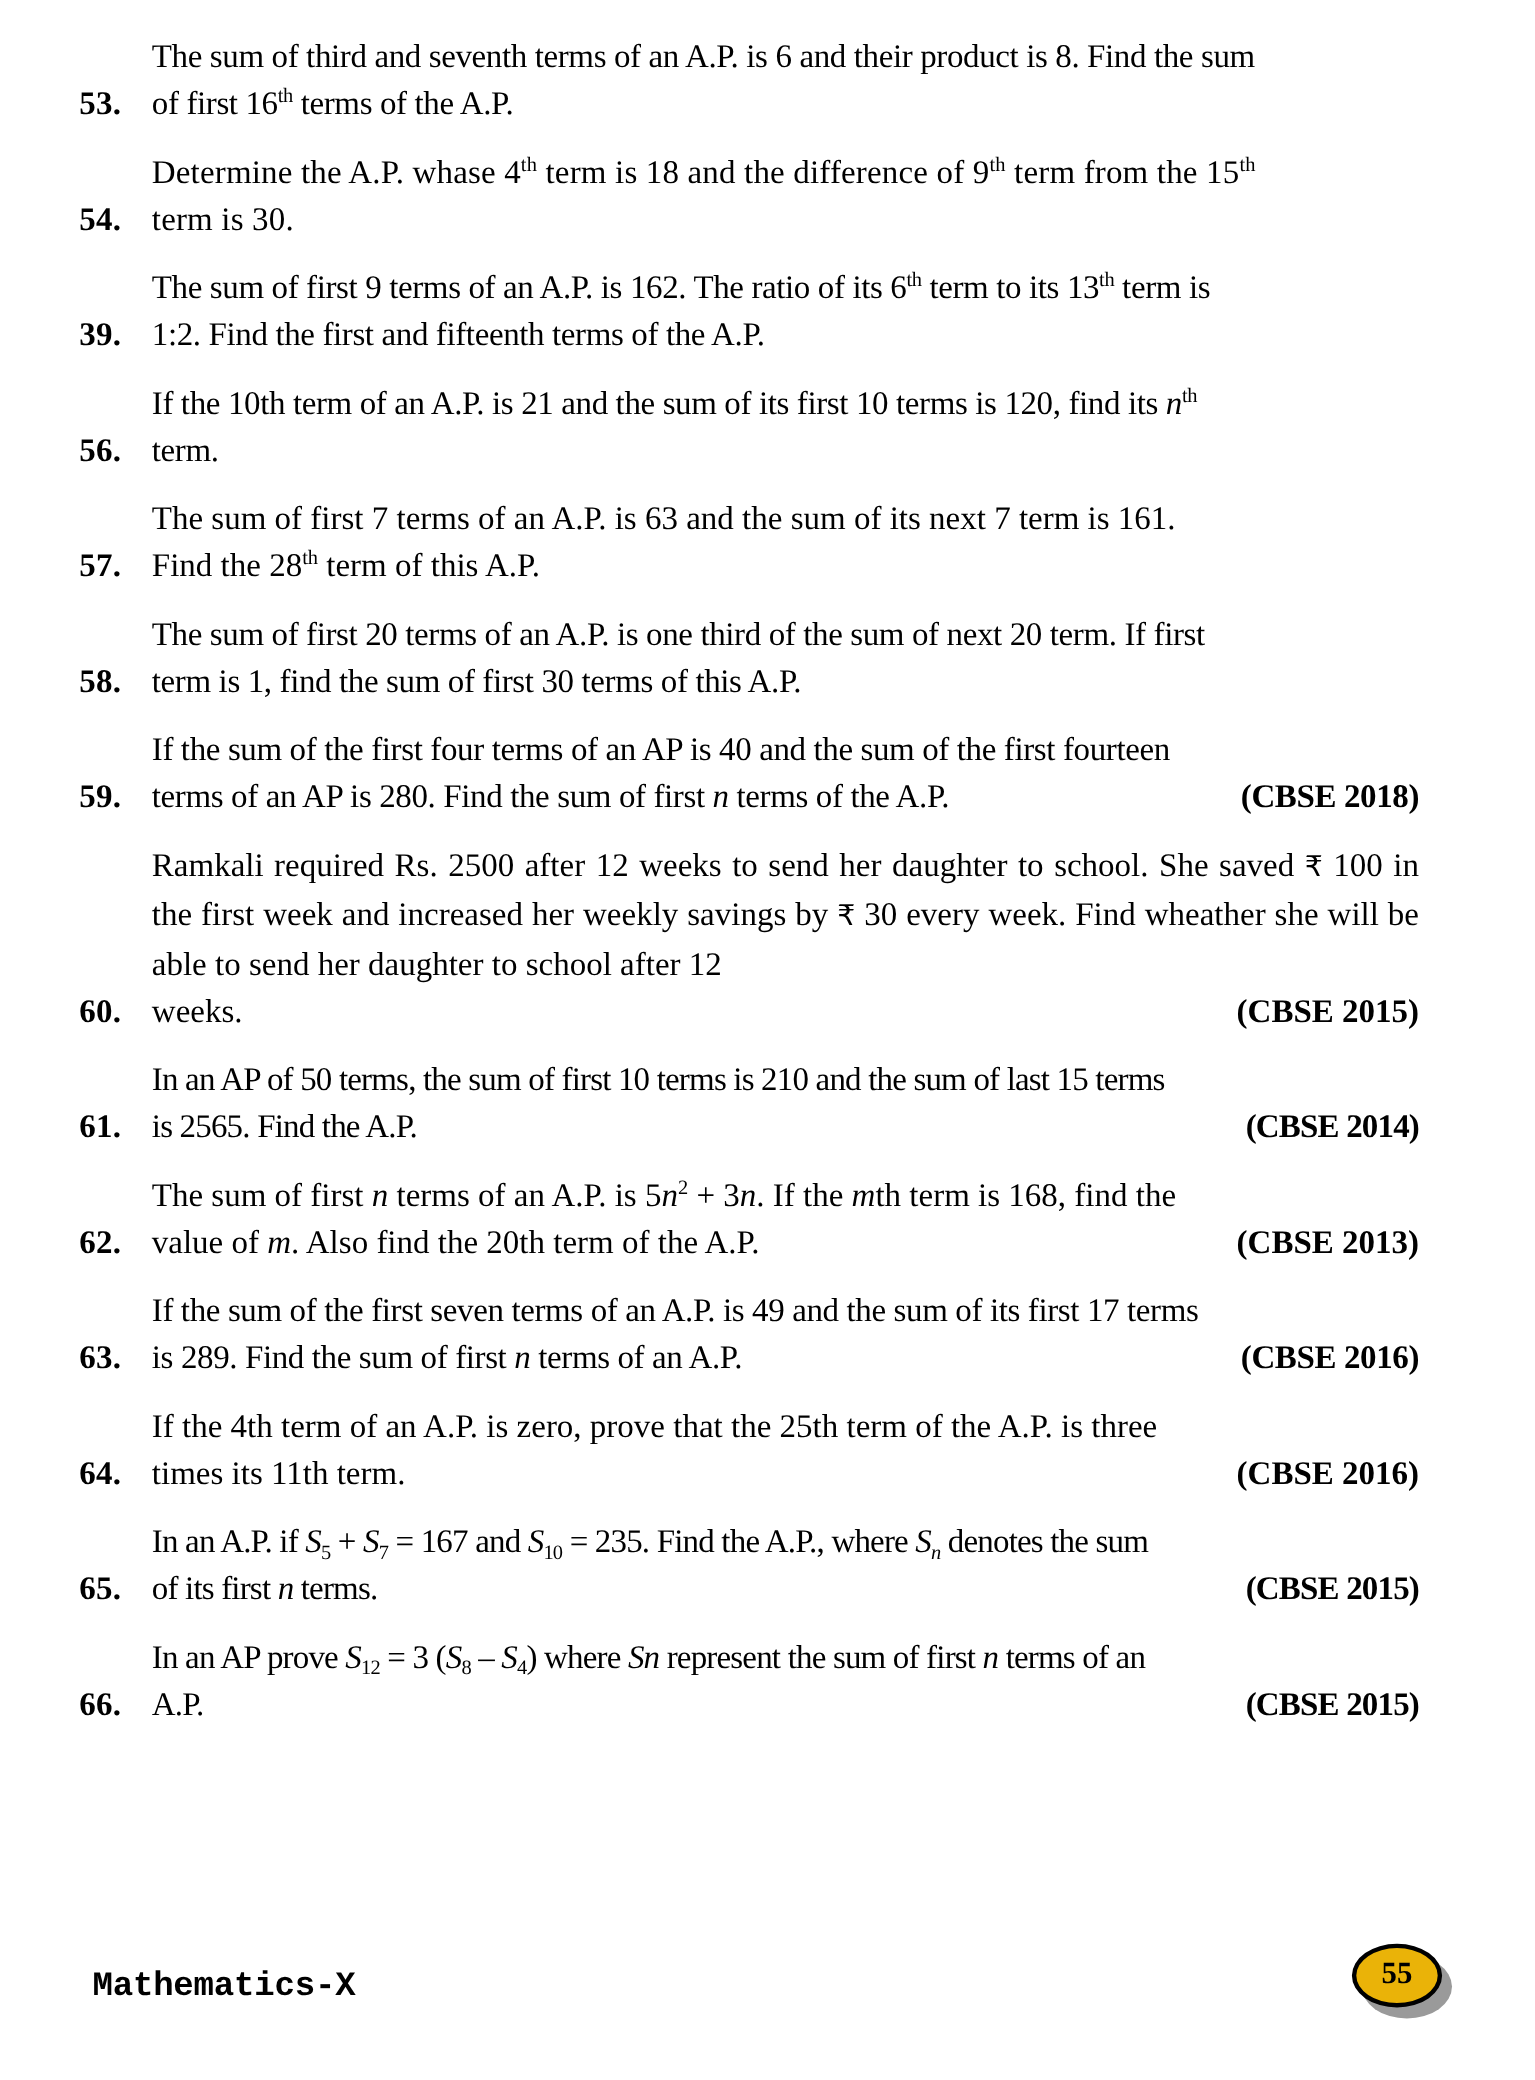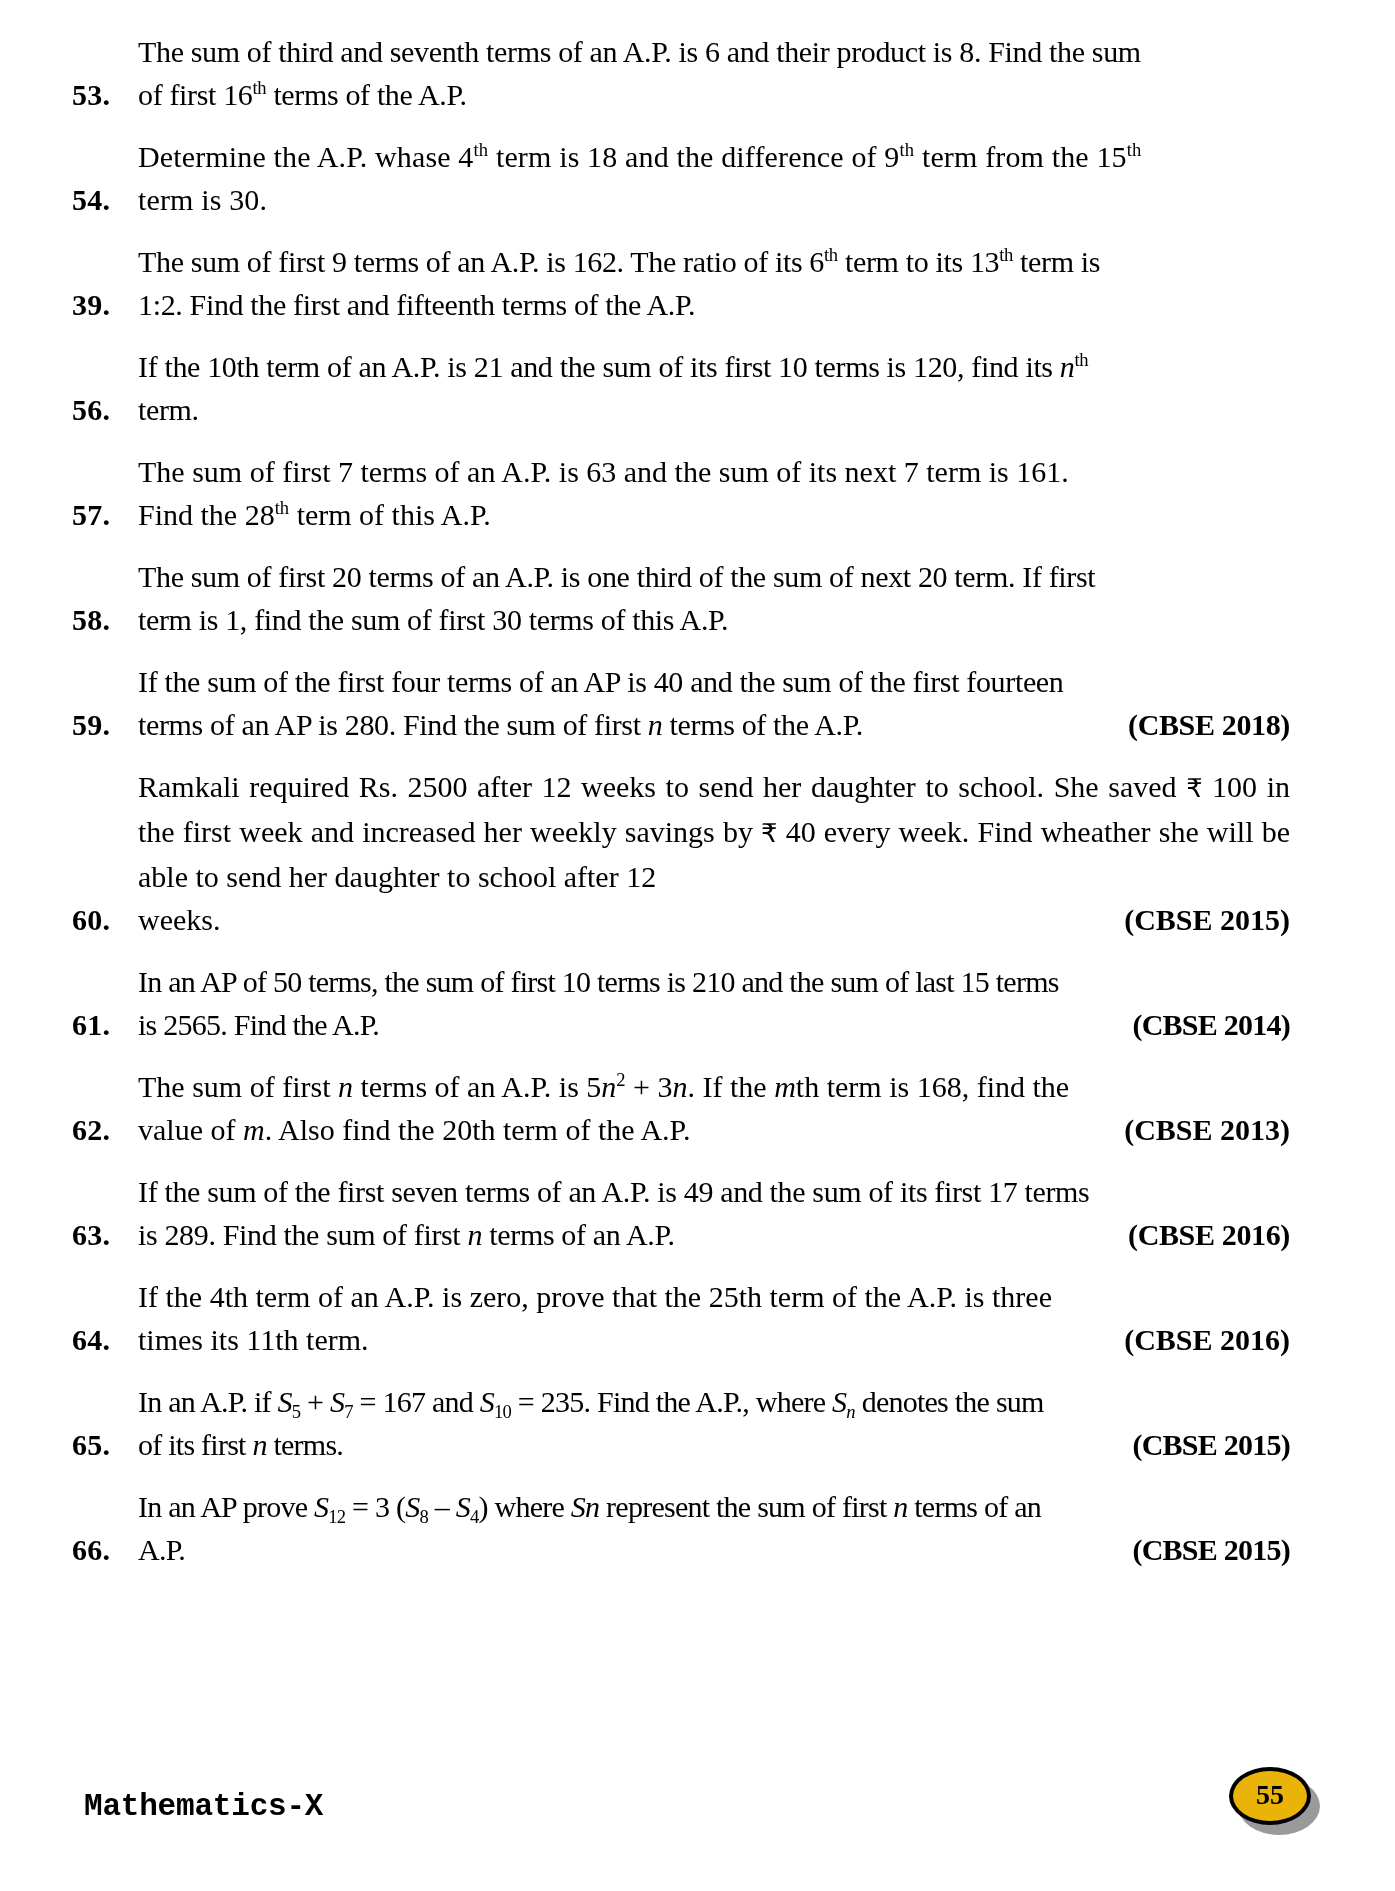--- a/index.html
+++ b/index.html
@@ -192,21 +192,21 @@
           <span class="seg-left"><span>terms of an AP is 280. Find the sum of first </span><i>n</i><span> terms of the A.P.</span></span>
           <span class="seg-right src">(CBSE 2018)</span>
         </span>
       </div>
     </div>
 
     <div class="q-row">
       <div class="q-num">60.</div>
       <div class="q-body">
         <span>Ramkali required Rs. 2500 after 12 weeks to send her daughter to school. She</span>
-        <span><span>saved </span><span class="rupee">₹</span><span> 100 in the first week and increased her weekly savings by </span><span class="rupee">₹</span><span> 40 every</span></span>
+        <span><span>saved </span><span class="rupee">₹</span><span> 100 in the first week and increased her weekly savings by </span><span class="rupee">₹</span><span> 30 every</span></span>
         <span>week. Find wheather she will be able to send her daughter to school after 12</span>
         <span class="lastline jline">
           <span class="seg-left">weeks.</span>
           <span class="seg-right src">(CBSE 2015)</span>
         </span>
       </div>
     </div>
 
     <div class="q-row">
       <div class="q-num">61.</div>

